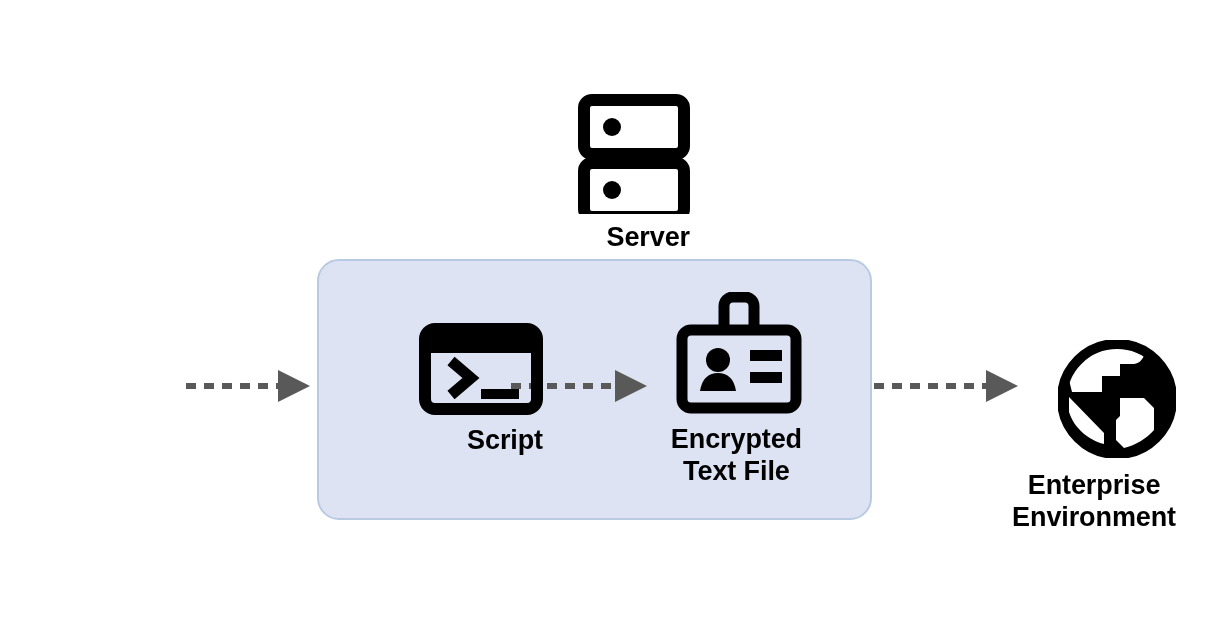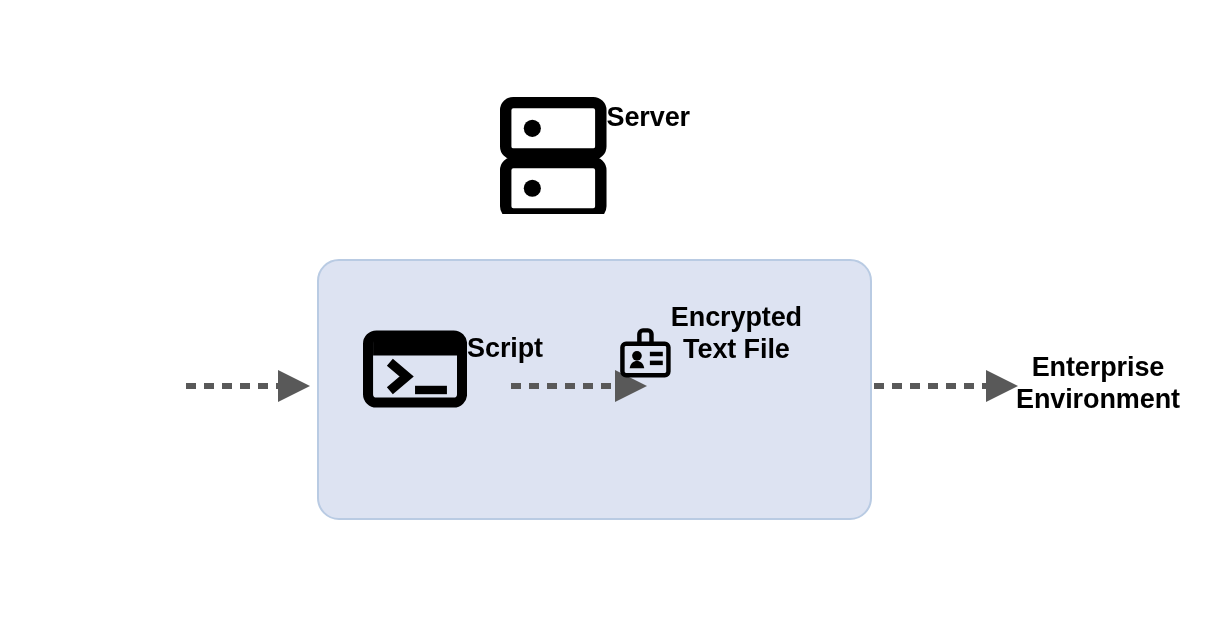--- a/index.html
+++ b/index.html
@@ -26,22 +26,22 @@
     background: #dde3f2;
     border: 2px solid #b9cbe3;
     border-radius: 22px;
     box-sizing: border-box;
   }
 
   
   .node {
     position: absolute;
     display: flex;
-    flex-direction: row;
-    align-items: flex-start;
+    flex-direction: column;
+    align-items: flex-end;
   }
   .node-label {
     font-weight: bold;
     color: #000000;
     text-align: center;
     line-height: 1.18;
     white-space: pre-line;
     letter-spacing: -0.1px;
   }
 
@@ -75,21 +75,20 @@
     top: 292px;
     width: 182px;
   }
   #node-encrypted-file .node-label { font-size: 27px; margin-top: 10px; }
 
   
   #node-enterprise {
     left: 980px;
     top: 340px;
     width: 196px;
-    gap: 36px;
   }
   #node-enterprise .node-label { font-size: 27px; margin-top: 12px; }
 
   
   .arrow {
     position: absolute;
     overflow: visible;
   }
   #arrow-account-to-group { left: 186px; top: 366px; }
   #arrow-script-to-file   { left: 511px; top: 366px; }

